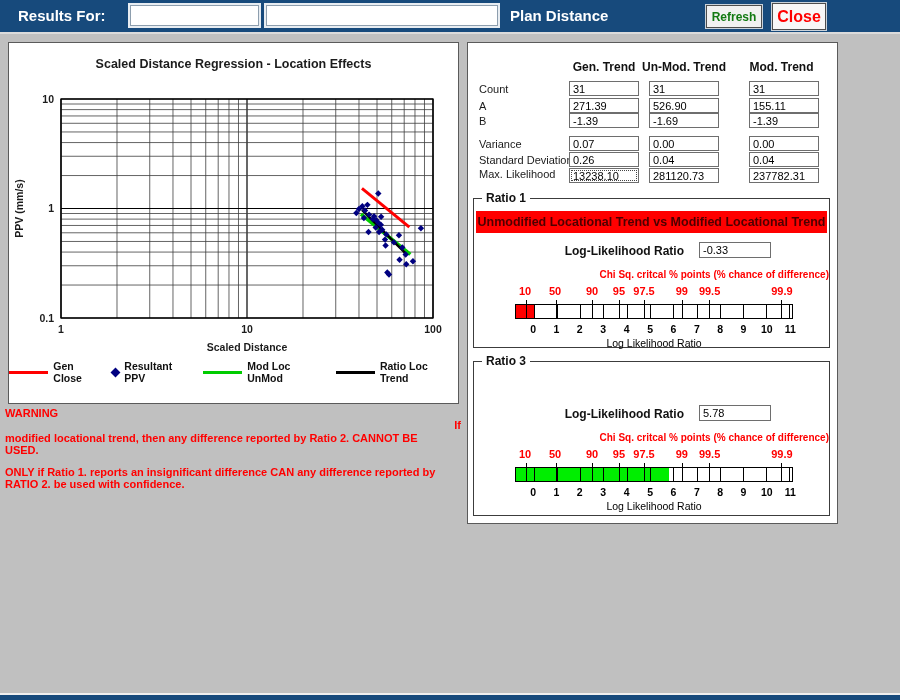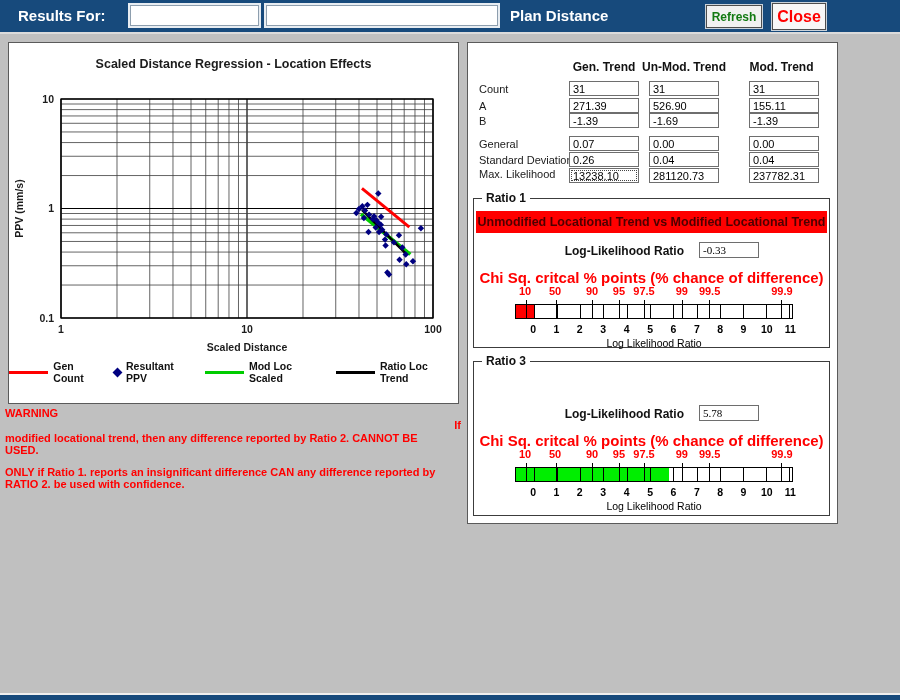--- a/index.html
+++ b/index.html
@@ -81,27 +81,27 @@
     position:absolute; top:-8px; left:8px; background:#ffffff;
     font-weight:bold; font-size:12px; padding:0 4px; color:#111;
   }
   .banner {
     position:absolute; height:22px; line-height:22px; text-align:center;
     font-weight:bold; font-size:12.5px;
   }
   .llr-row { position:absolute; top:45px; left:0; width:100%; height:16px; }
   .llr-label { position:absolute; left:60px; width:150px; text-align:right; font-weight:bold; font-size:12px; color:#111; }
   .llr-field {
-    position:absolute; left:225px; top:-2px; width:60px; height:16px;
+    position:absolute; left:225px; top:-2px; width:72px; height:16px;
     background:#fff; border:1px solid #6e6e6e; font-size:11px; padding:0 3px;
-    font-family:Liberation Serif, serif;
+    font-family:Liberation Sans, sans-serif;
   }
   .chi-heading {
-    position:absolute; top:70px; left:0; width:100%; text-align:center;
-    color:#ff0000; font-weight:bold; font-size:15px;
+    position:absolute; top:70px; left:0; width:100%; text-align:right;
+    color:#ff0000; font-weight:bold; font-size:10px;
   }
   .scale-wrap { position:absolute; top:86px; left:41px; width:278px; }
   .chi-row { position:relative; height:13px; }
   .chi-label { position:absolute; transform:translateX(-50%); color:#ff0000; font-weight:bold; font-size:11px; }
   .scale-bar {
     position:relative; margin-top:6px; height:15px; border:1px solid #000;
     background:#ffffff; overflow:visible;
   }
   .scale-fill { position:absolute; left:0; top:0; bottom:0; }
   .tick { position:absolute; top:0; bottom:0; width:1px; background:#000; }
@@ -204,29 +204,29 @@
       <text x="45" y="59.5" text-anchor="end" font-size="10.5px">10</text>
       <text x="45" y="169" text-anchor="end" font-size="10.5px">1</text>
       <text x="45" y="278.5" text-anchor="end" font-size="10.5px">0.1</text>
       <text x="238" y="308" text-anchor="middle" font-size="10.5px">Scaled Distance</text>
       <text x="14" y="165.5" text-anchor="middle" font-size="10.5px" transform="rotate(-90 14 165.5)">PPV (mm/s)</text>
     </svg>
   <div class="chart-title">Scaled Distance Regression - Location Effects</div>
   <div class="chart-legend">
     <span class="legend-item">
       <span class="legend-line" style="background: rgb(255, 0, 0);"></span>
-      <span>Gen Count</span>
+      <span>Gen Close</span>
     </span>
     <span class="legend-item">
       <span class="legend-diamond" style="background: rgb(0, 0, 128);"></span>
       <span>Resultant PPV</span>
     </span>
     <span class="legend-item">
       <span class="legend-line" style="background: rgb(0, 204, 0);"></span>
-      <span>Mod Loc Scaled</span>
+      <span>Mod Loc UnMod</span>
     </span>
     <span class="legend-item">
       <span class="legend-line" style="background: rgb(0, 0, 0);"></span>
       <span>Ratio Loc Trend</span>
     </span>
   </div>
 </div>
 
 <div class="warning">
   <div>WARNING</div>
@@ -252,21 +252,21 @@
   <span class="stat-label" style="left:11px;top:57px">A</span>
   <input class="stat-field" style="left: 101px; top: 55px;" value="271.39">
   <input class="stat-field" style="left: 181px; top: 55px;" value="526.90">
   <input class="stat-field" style="left: 281px; top: 55px;" value="155.11">
 
   <span class="stat-label" style="left:11px;top:72px">B</span>
   <input class="stat-field" style="left: 101px; top: 70px;" value="-1.39">
   <input class="stat-field" style="left: 181px; top: 70px;" value="-1.69">
   <input class="stat-field" style="left: 281px; top: 70px;" value="-1.39">
 
-  <span class="stat-label" style="left:11px;top:95px">General</span>
+  <span class="stat-label" style="left:11px;top:95px">Variance</span>
   <input class="stat-field" style="left: 101px; top: 93px;" value="0.07">
   <input class="stat-field" style="left: 181px; top: 93px;" value="0.00">
   <input class="stat-field" style="left: 281px; top: 93px;" value="0.00">
 
   <span class="stat-label" style="left:11px;top:111px">Standard Deviation</span>
   <input class="stat-field" style="left: 101px; top: 109px;" value="0.26">
   <input class="stat-field" style="left: 181px; top: 109px;" value="0.04">
   <input class="stat-field" style="left: 281px; top: 109px;" value="0.04">
 
   <span class="stat-label" style="left:11px;top:125px">Max. Likelihood</span>

